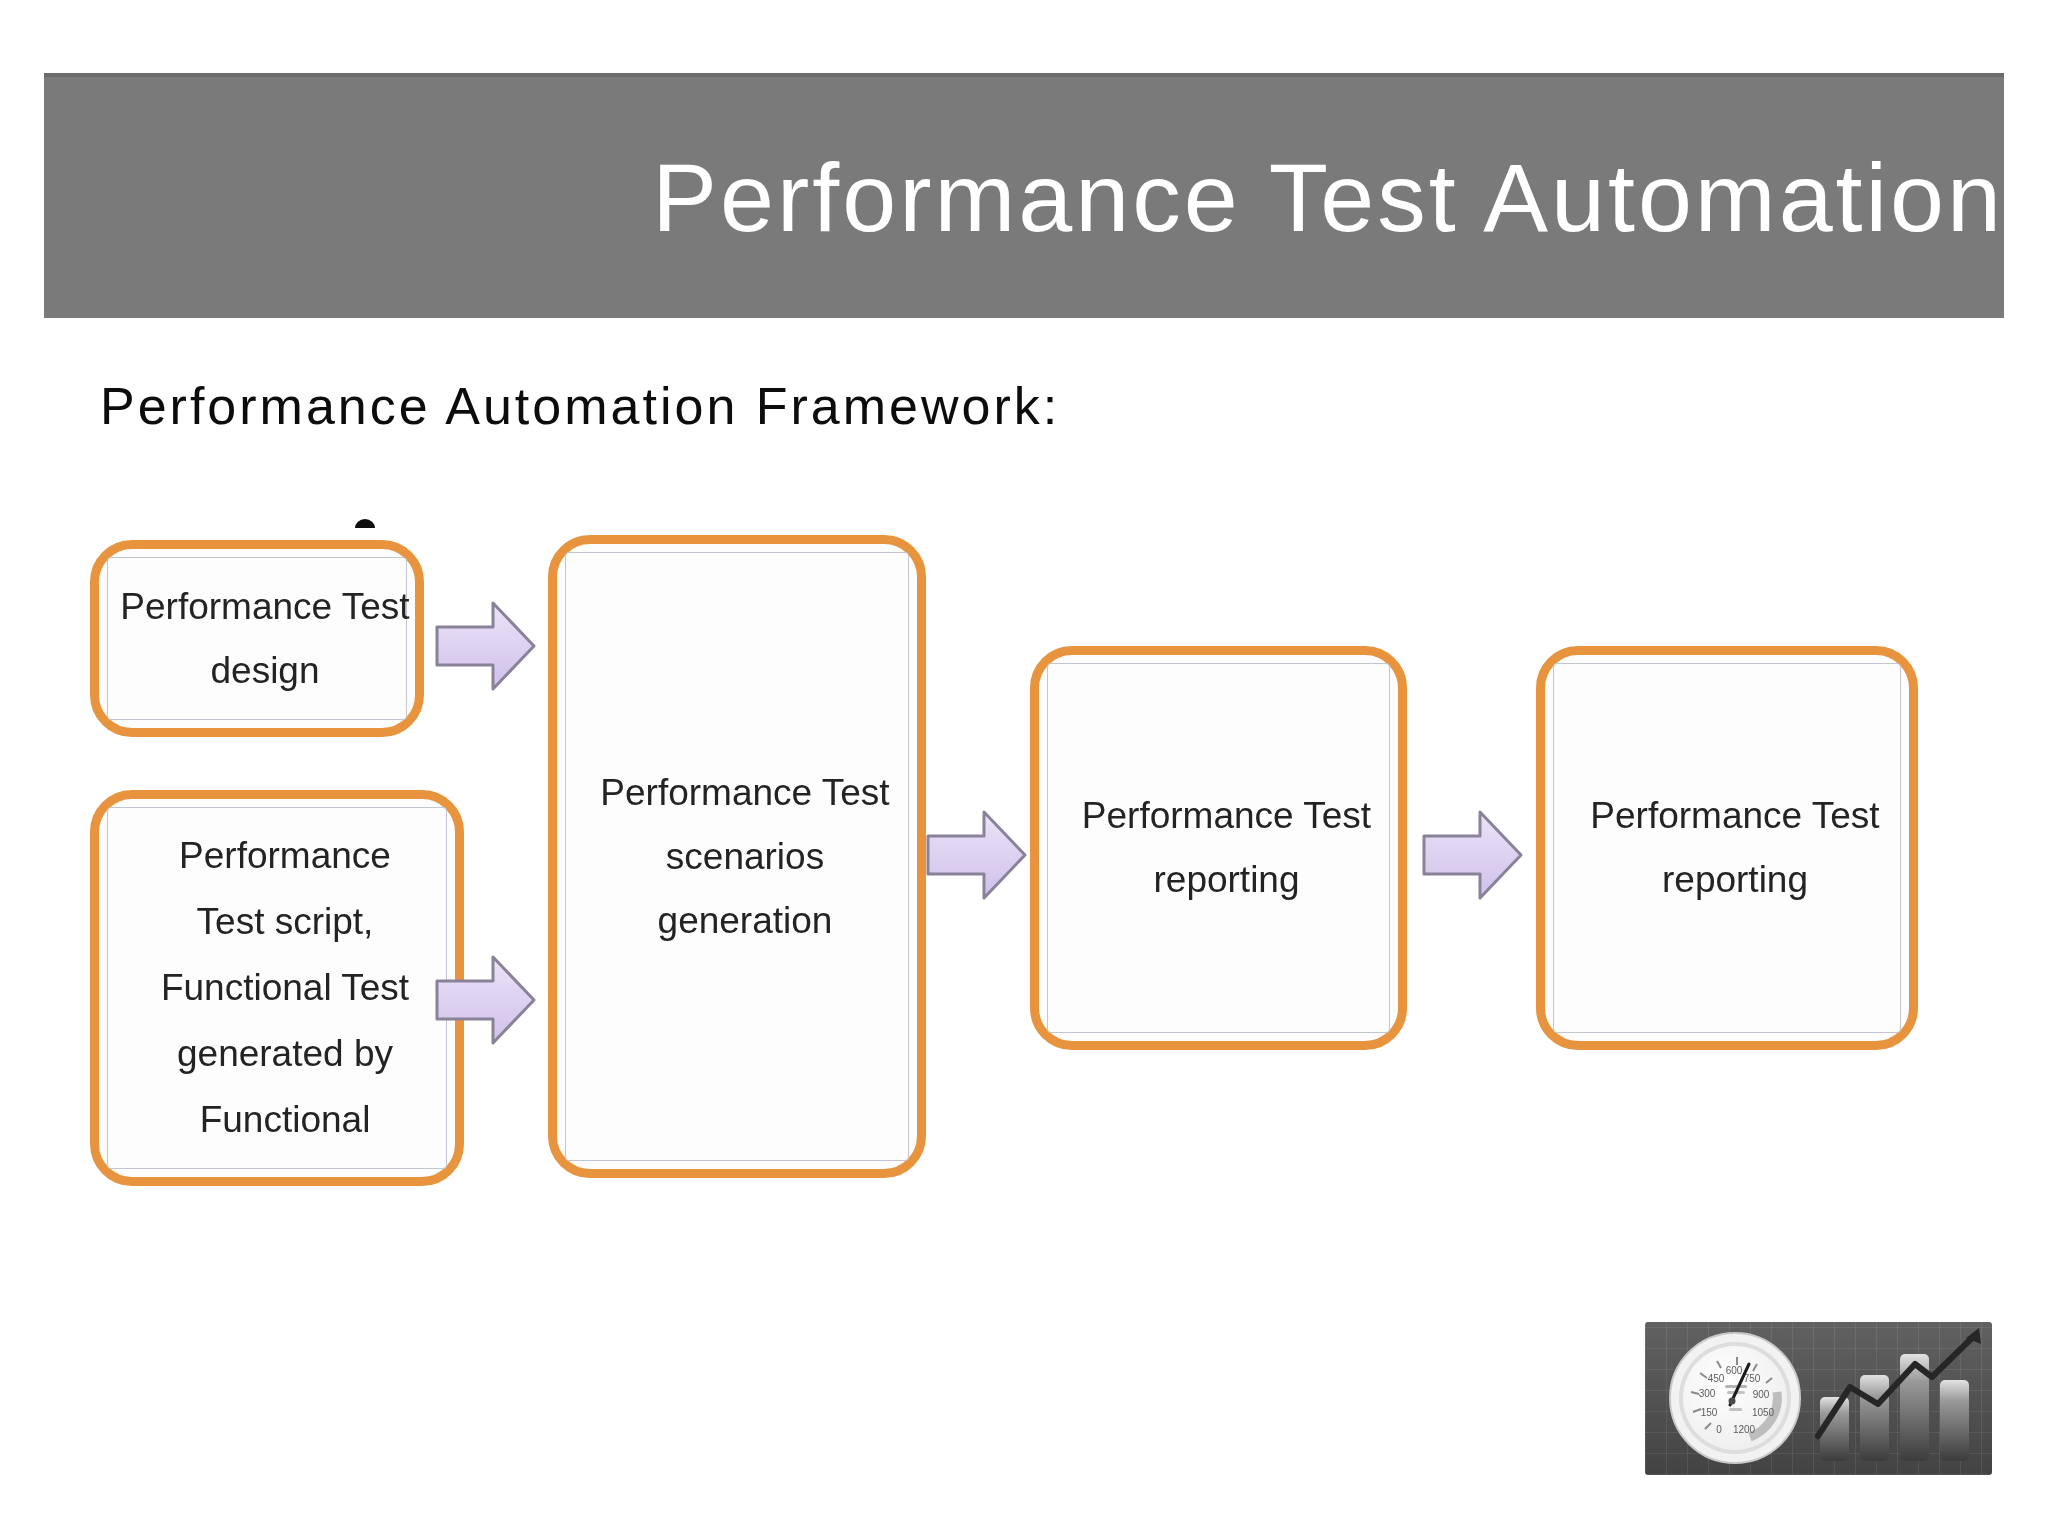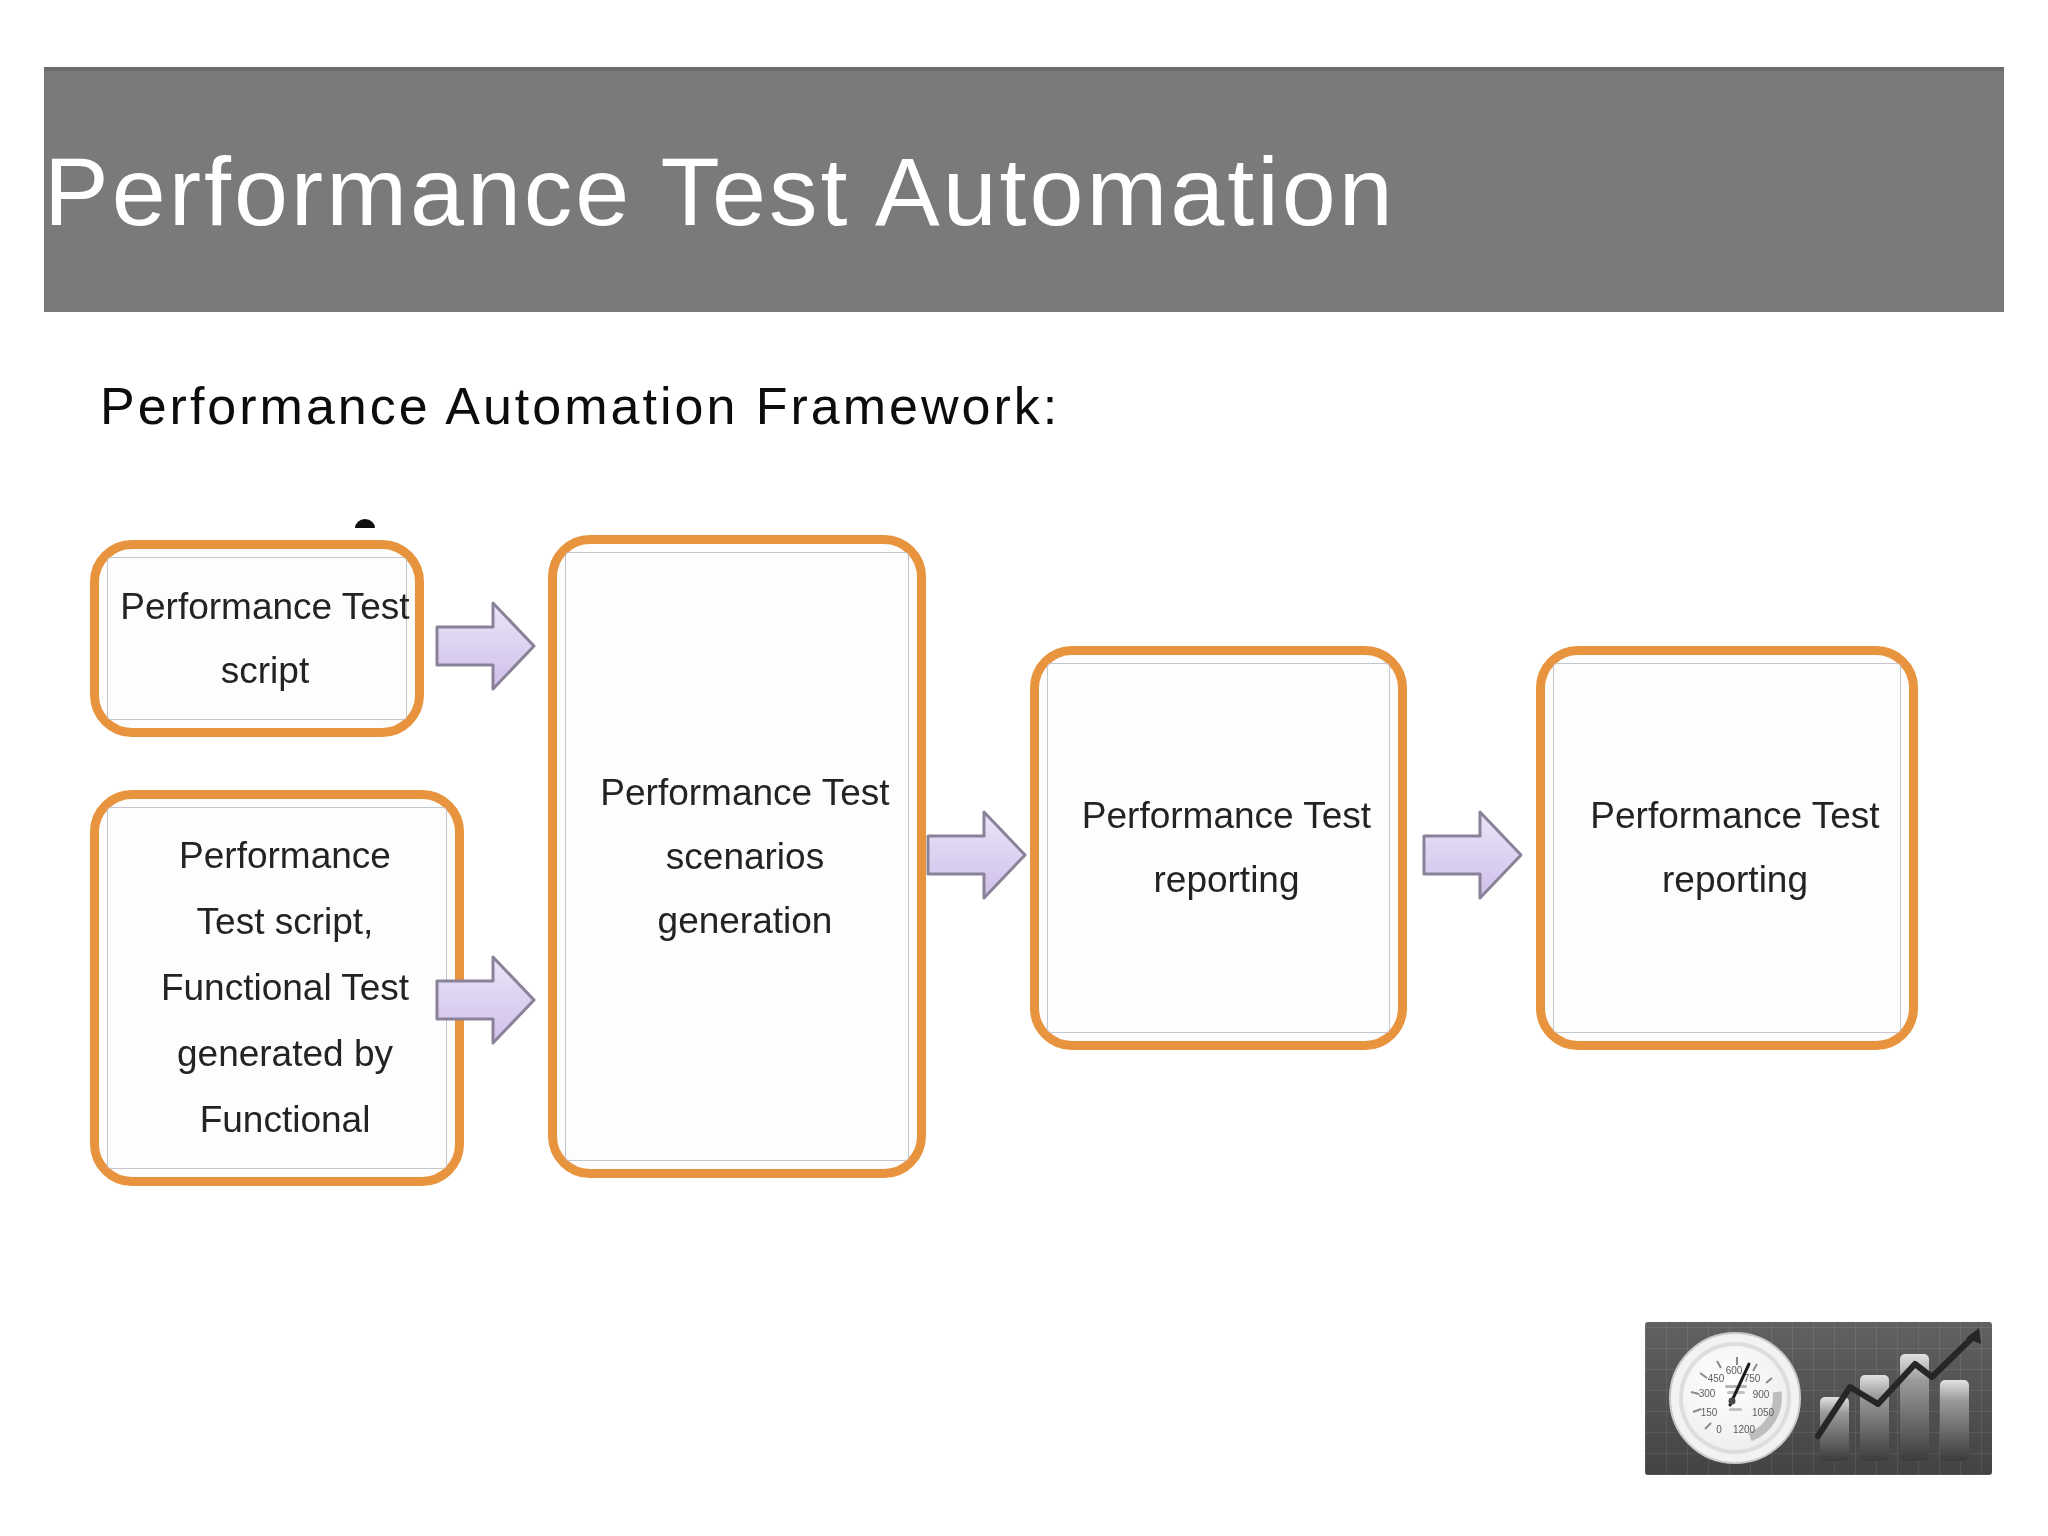--- a/index.html
+++ b/index.html
@@ -1,22 +1,22 @@
 <!DOCTYPE html>
 <html><head>
 <meta charset="utf-8">
 <style>
   html,body{margin:0;padding:0;background:#ffffff;}
   .slide{position:relative;width:2048px;height:1536px;background:#ffffff;overflow:hidden;
          font-family:"Liberation Sans",sans-serif;}
 
   
-  .titlebar{position:absolute;left:44px;top:67px;width:1960px;height:245px;
+  .titlebar{position:absolute;left:44px;top:73px;width:1960px;height:245px;
             background:#7a7a7a;border-top:4px solid #6c6c6c;box-sizing:border-box;
-            display:flex;align-items:center;justify-content:flex-start;}
+            display:flex;align-items:center;justify-content:flex-end;}
   .titlebar .title{color:#ffffff;font-size:97px;letter-spacing:3px;white-space:nowrap;}
 
   
   .heading{position:absolute;left:100px;top:376px;color:#0c0c0c;font-size:52px;
            letter-spacing:3px;white-space:nowrap;}
 
   
   .artifact-dot{position:absolute;left:355px;top:519px;width:20px;height:9px;
                 background:#0e0e0e;border-radius:10px 10px 0 0 / 9px 9px 0 0;}
 
@@ -58,21 +58,21 @@
     <div class="title">Performance Test Automation</div>
   </div>
 
   <div class="heading">Performance Automation Framework:</div>
   <div class="artifact-dot"></div>
 
   <div class="fbox box-design">
     <div class="inner"></div>
     <div class="txt">
       <span>Performance Test</span>
-      <span>script</span>
+      <span>design</span>
     </div>
   </div>
 
   <div class="fbox box-script">
     <div class="inner"></div>
     <div class="txt">
       <span>Performance</span>
       <span>Test script,</span>
       <span>Functional Test</span>
       <span>generated by</span>

